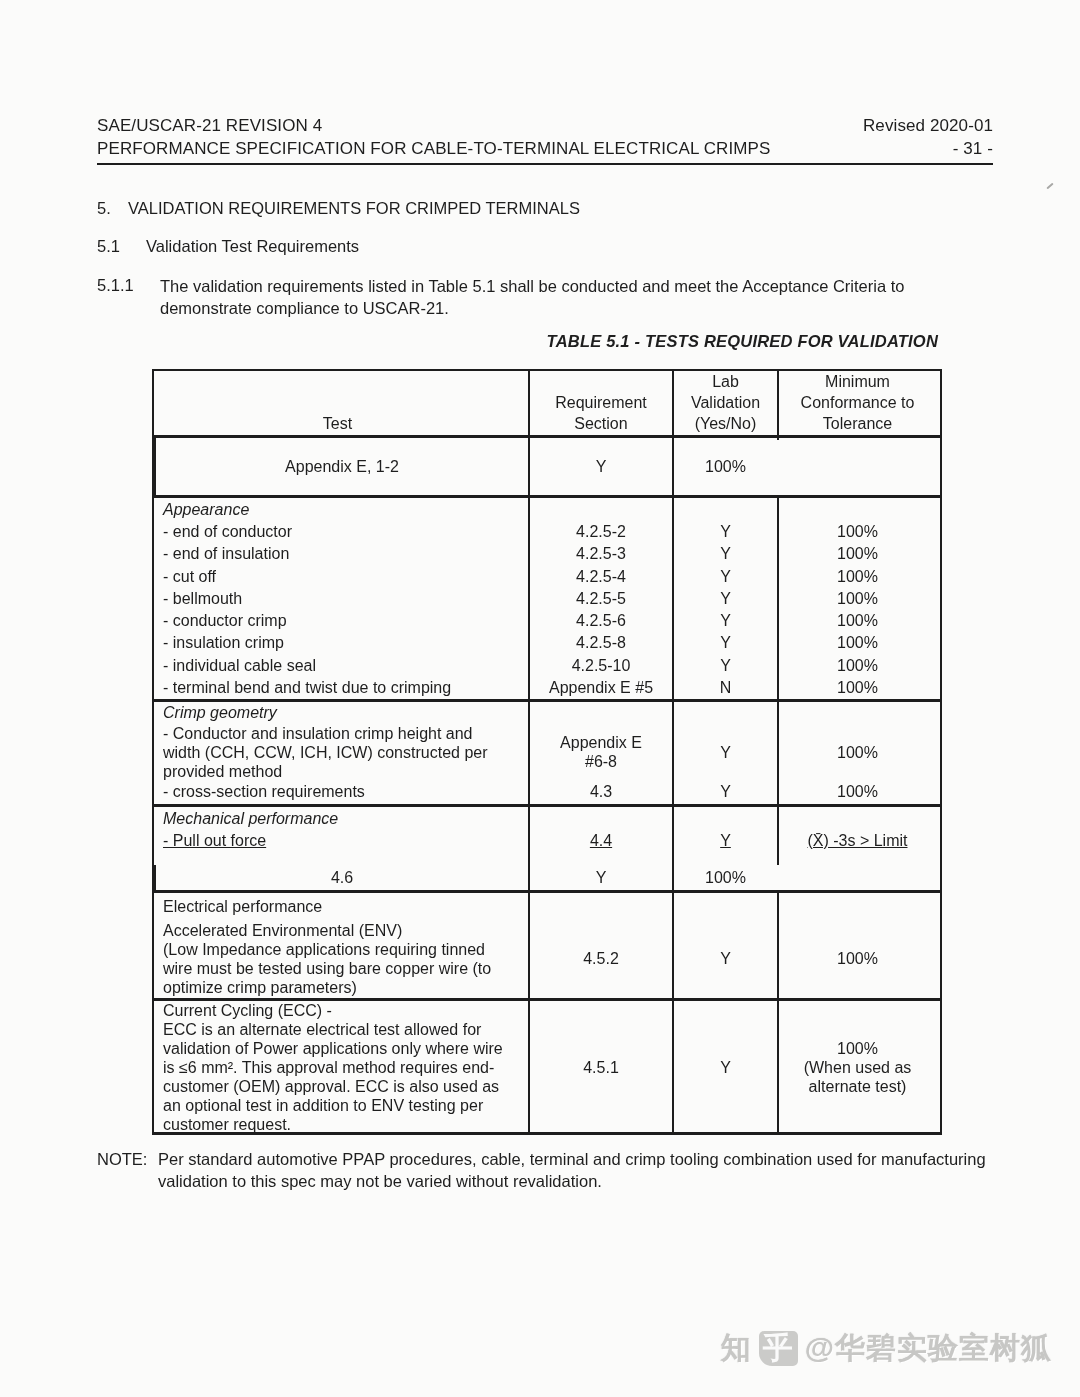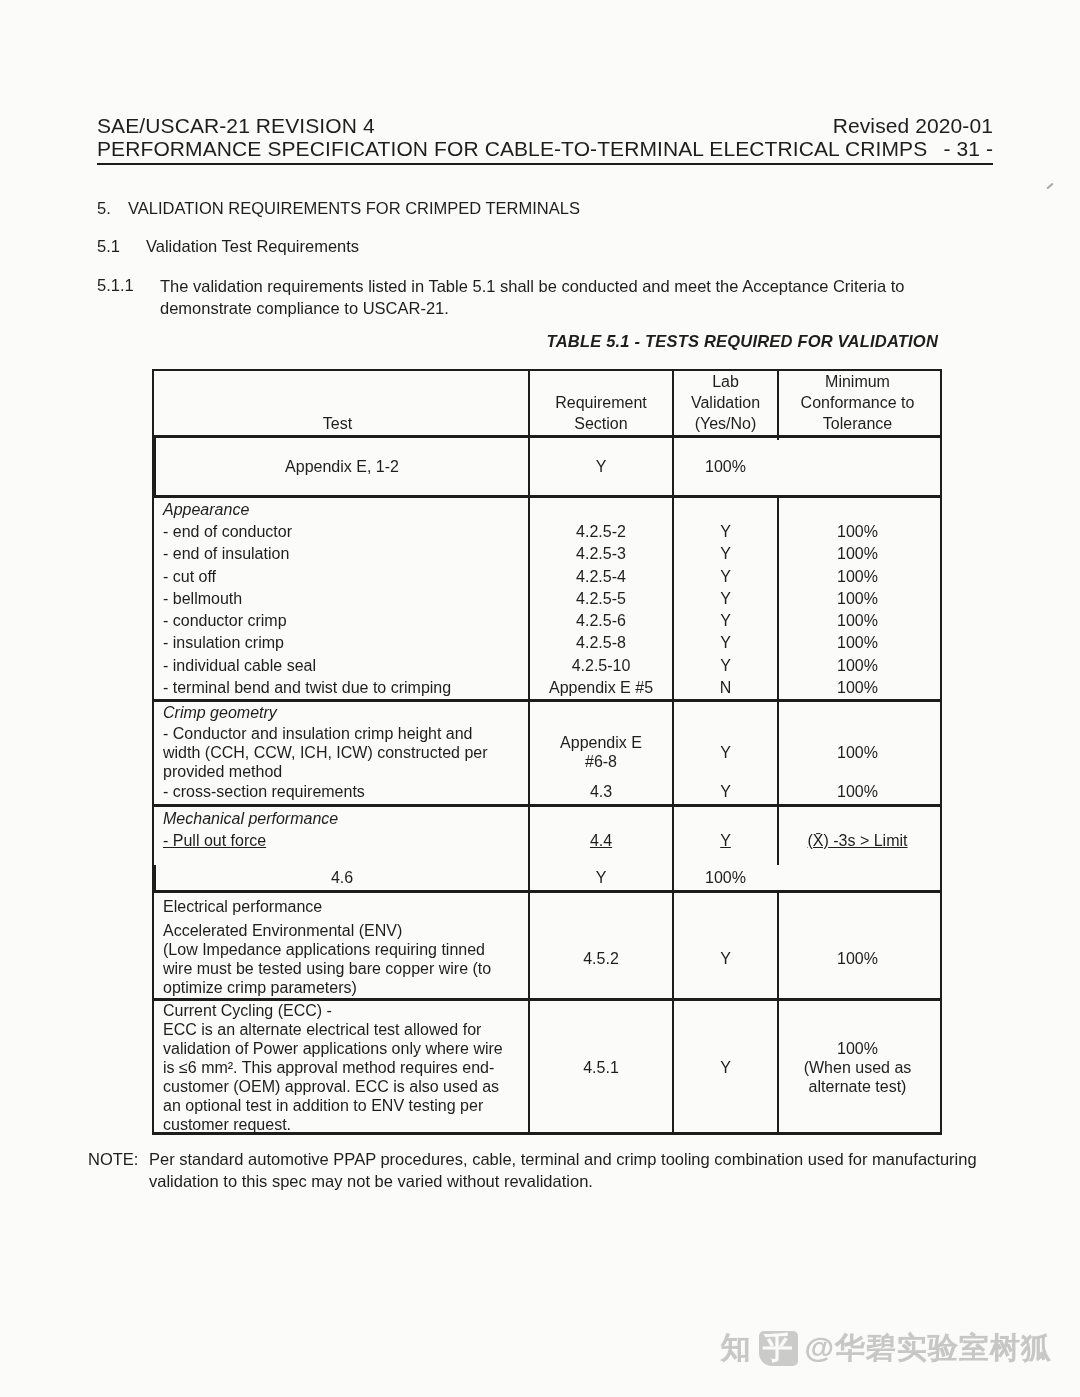--- a/index.html
+++ b/index.html
@@ -7,21 +7,21 @@
     width:1080px;height:1397px;
     background:#fbfbfa;
     font-family:"Liberation Sans", sans-serif;
     color:#1e1e1e;
     position:relative;
     overflow:hidden;
   }
   .page{position:absolute;inset:0;}
 
   
-  .hdr{position:absolute;left:97px;right:87px;top:114px;font-size:21px;letter-spacing:.1px;}
+  .hdr{position:absolute;left:97px;right:87px;top:114px;font-size:17px;letter-spacing:.1px;}
   .hdr-row{display:flex;justify-content:space-between;line-height:23px;}
   .hdr-title-row{border-bottom:2px solid #1d1d1d;padding-bottom:3px;}
 
   
   .heading{position:absolute;left:97px;display:flex;font-size:16.5px;line-height:21px;}
   .heading .num{flex:none;}
   .h5{top:198px;}   .h5 .num{width:31px;}
   .h51{top:236px;}  .h51 .num{width:49px;}
   .h511{top:275px;right:87px;} .h511 .num{width:63px;} .h511 .body{line-height:22px;}
 
@@ -59,21 +59,21 @@
   .rh-crimp1{height:55px;}
   .rh-crimp2{height:25px;}
   .rh-mech1{height:22px;text-decoration:underline;}
   .rh-spacer{height:14px;}
   .rh-mech2{height:25px;}
   .rh-elechdr{height:26px;}
   .rh-env{height:79px;}
   .rh-ecc{height:131px;}
 
   
-  .note{position:absolute;left:88px;right:87px;top:1148px;display:flex;font-size:16.5px;line-height:22px;}
+  .note{position:absolute;left:97px;right:87px;top:1148px;display:flex;font-size:16.5px;line-height:22px;}
   .note .lbl{flex:none;width:61px;}
 
   
   .wm{
     position:absolute;right:28px;top:1328px;
     display:flex;align-items:center;gap:7px;
     font-size:30px;font-weight:bold;
     color:#c7c7c5;
     text-shadow:1px 1px 0 rgba(255,255,255,.95), 0 0 1px rgba(140,140,140,.55);
     letter-spacing:1px;

